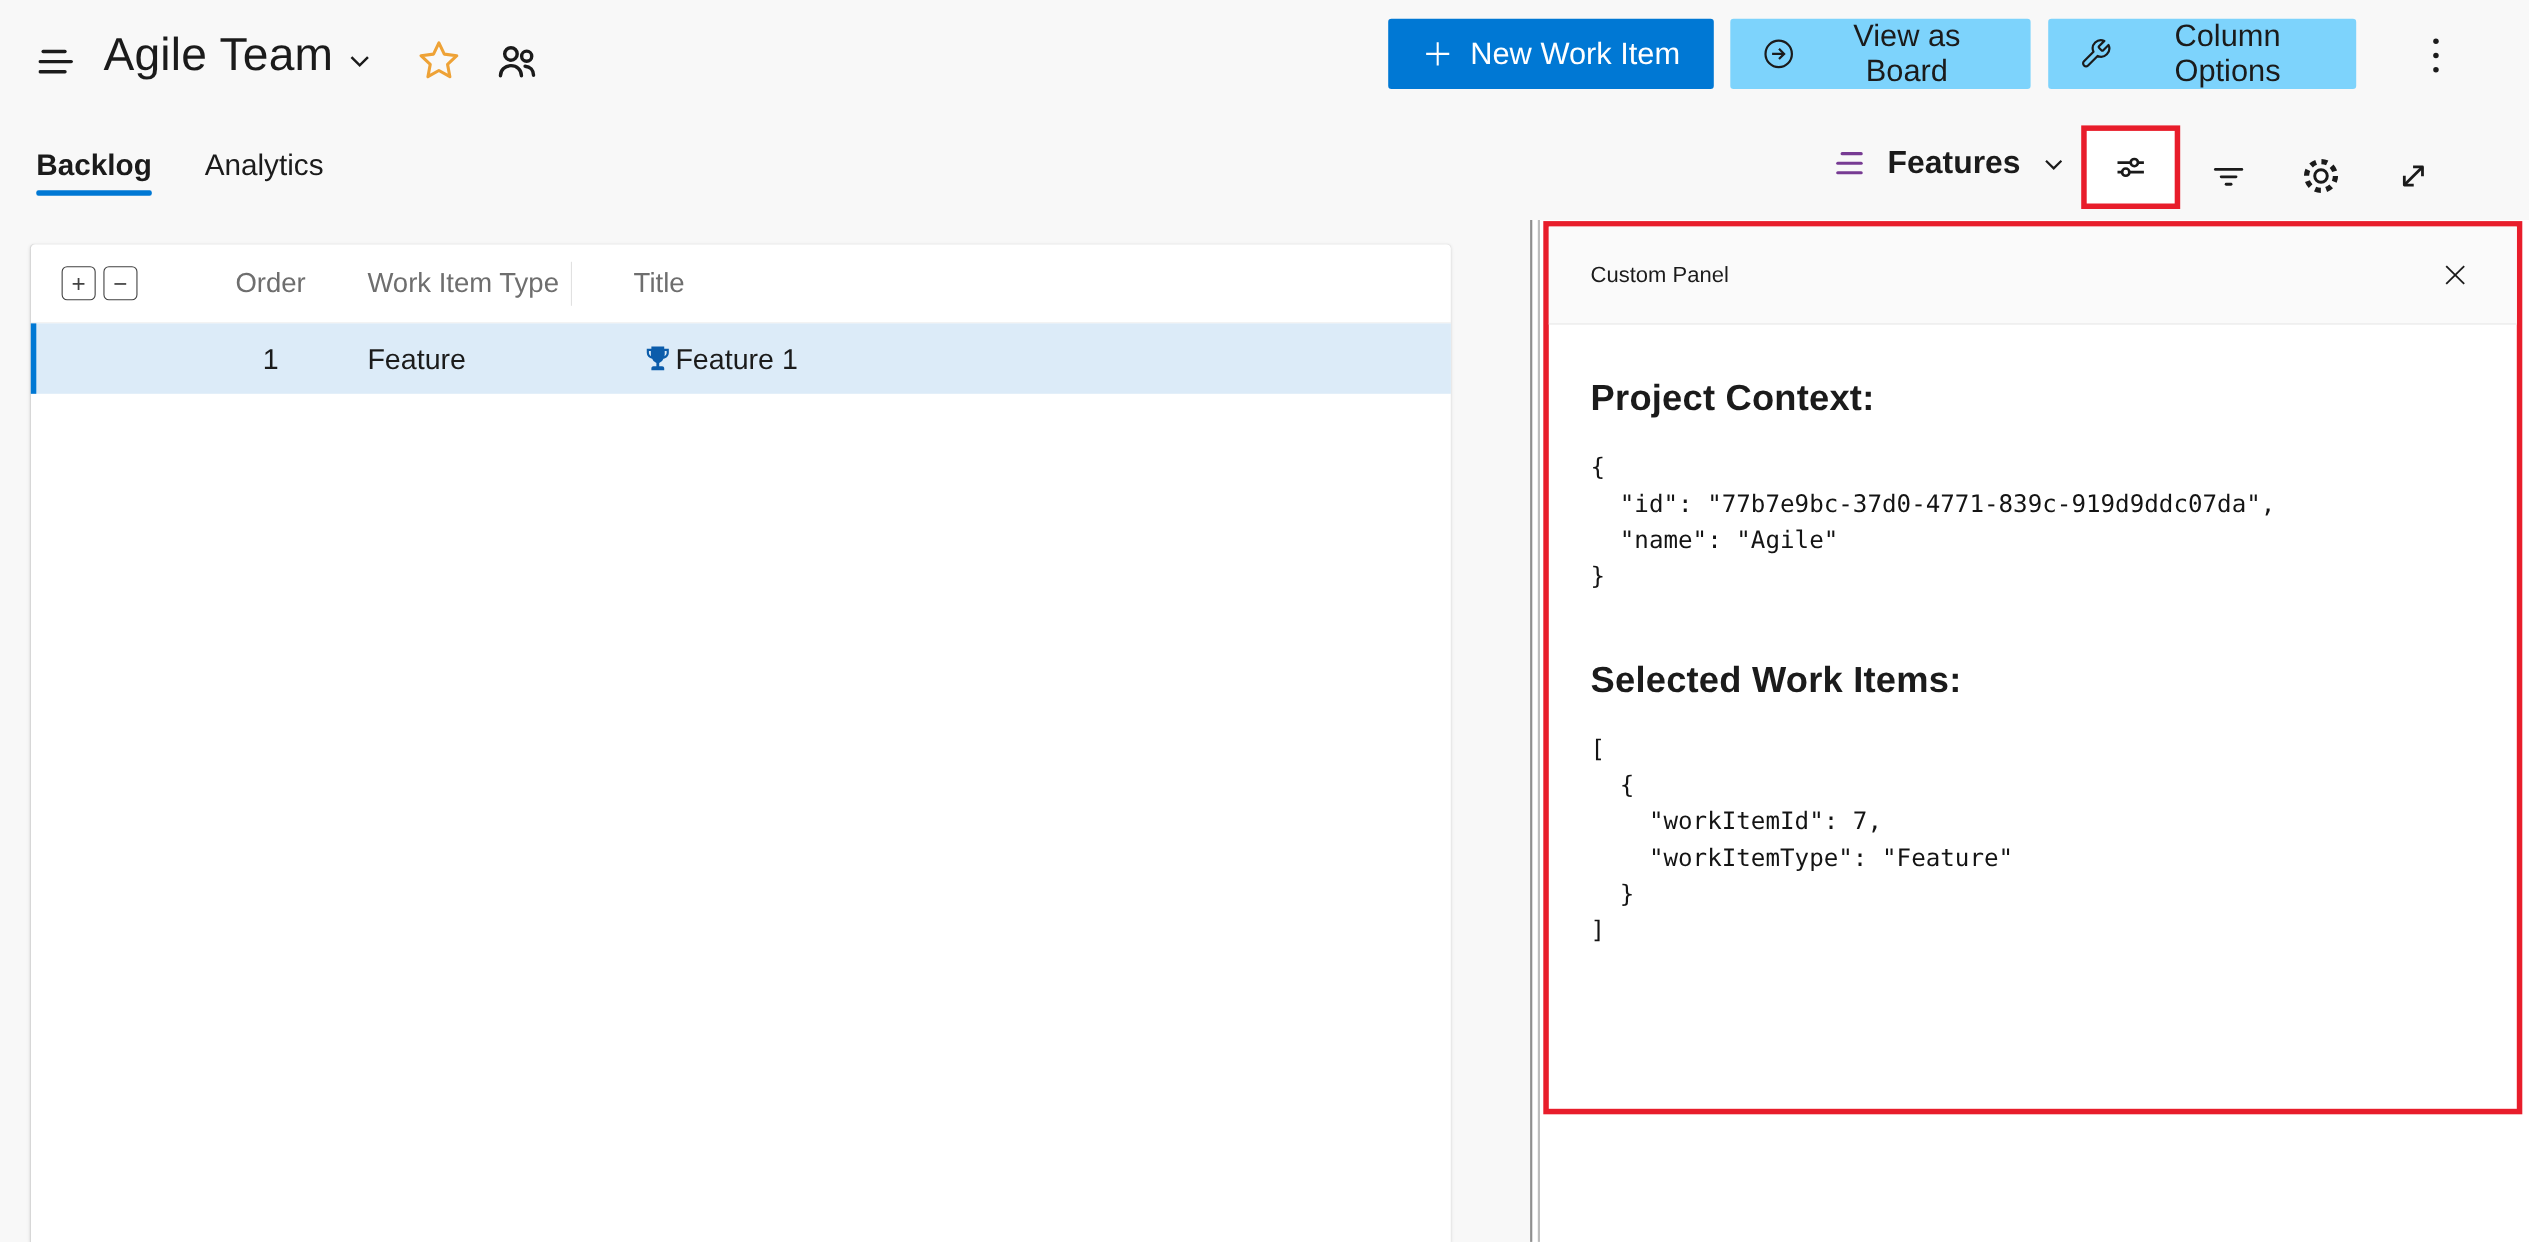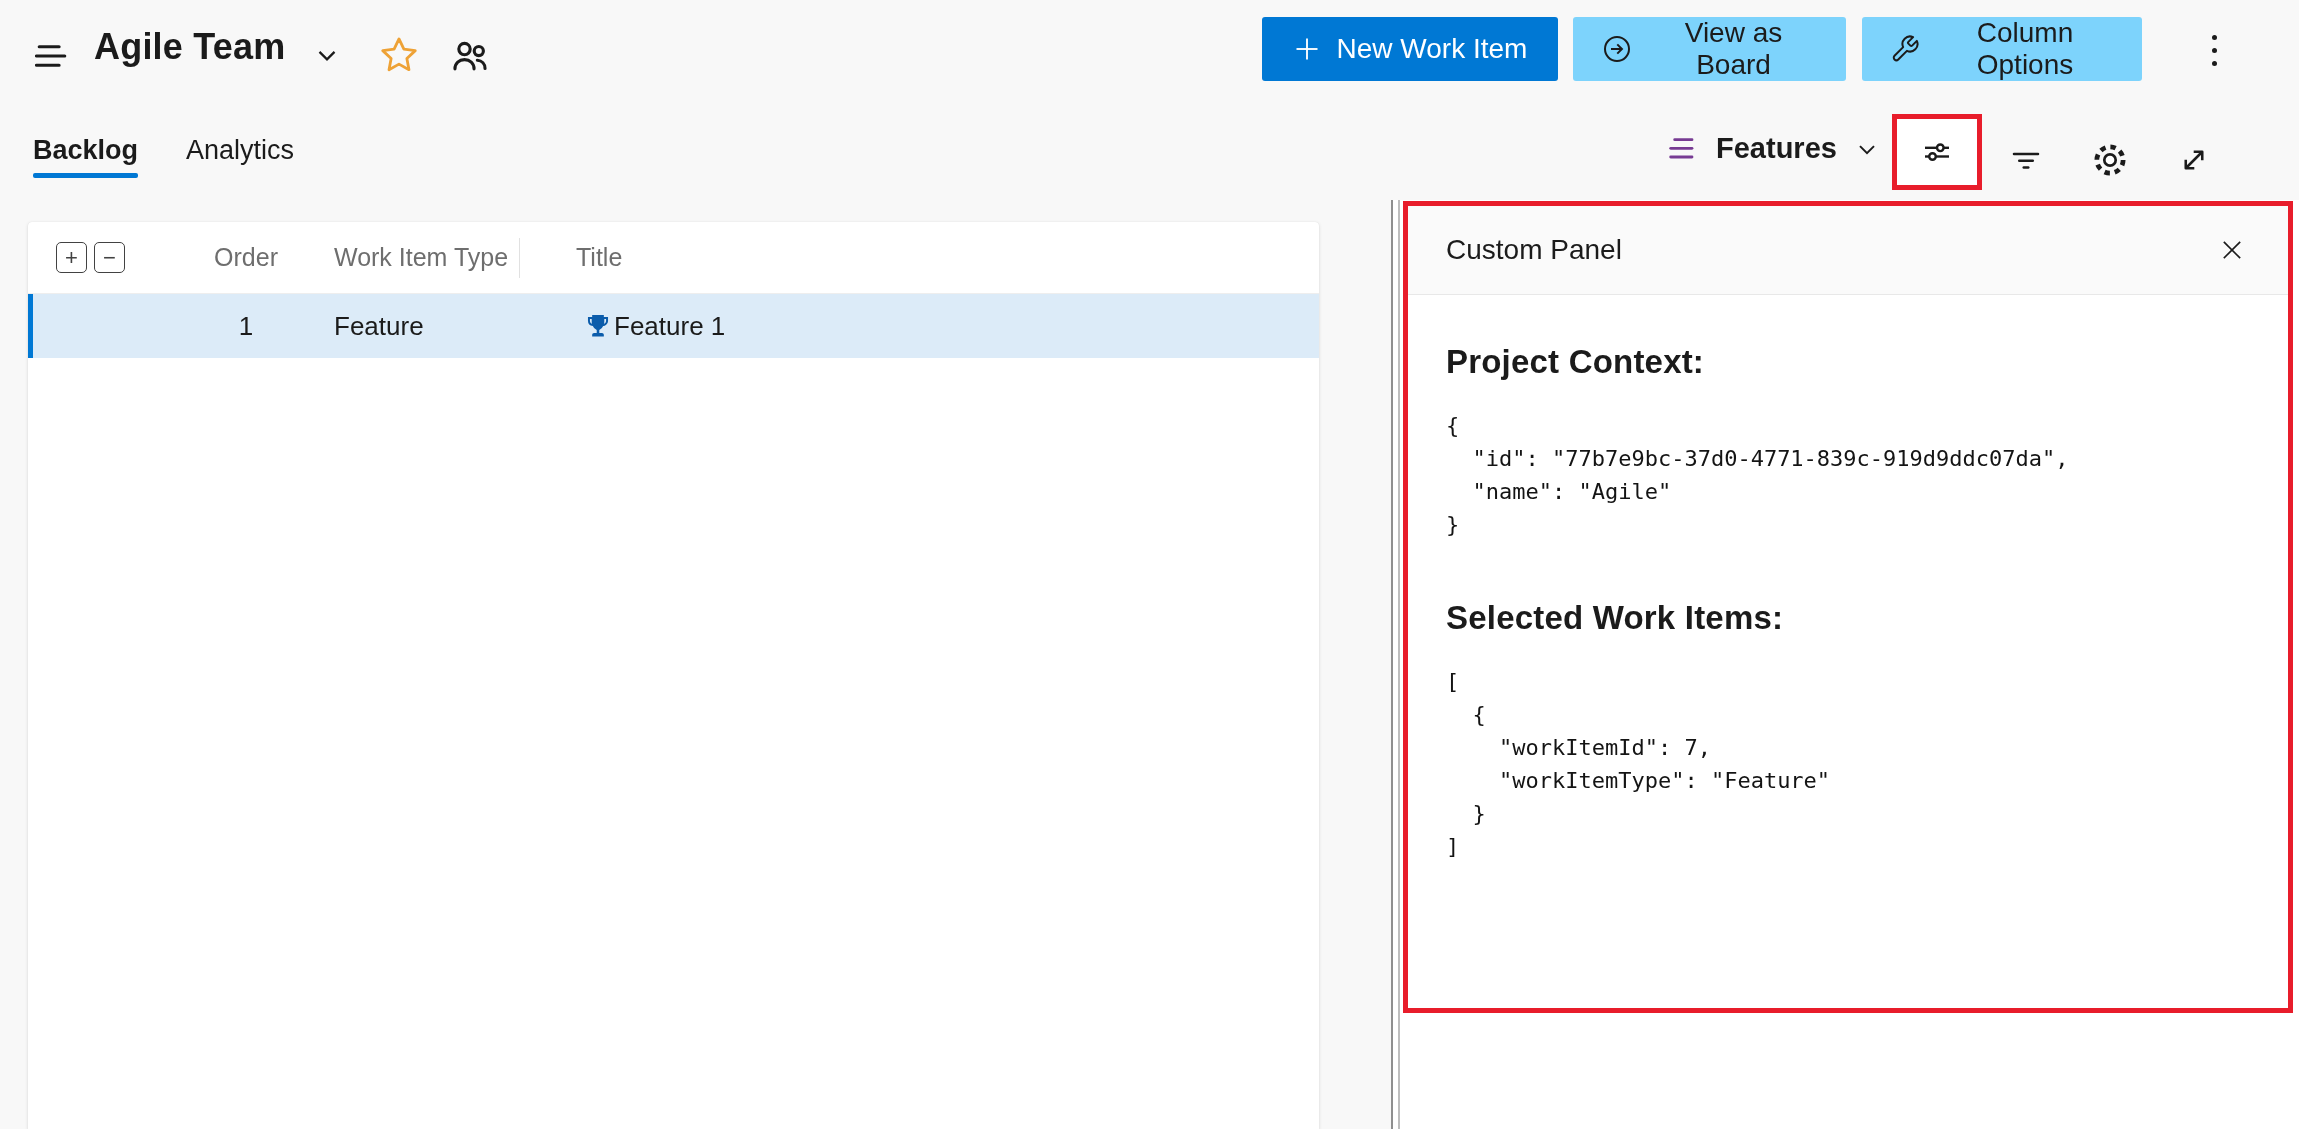--- a/index.html
+++ b/index.html
@@ -6,21 +6,21 @@
   html,body { width:2299px; height:1129px; }
   body {
     font-family:"Liberation Sans","DejaVu Sans",sans-serif;
     background:#f8f8f8; color:#1b1b1b; overflow:hidden;
   }
   .app { position:relative; width:2299px; height:1129px; }
 
   
   .hamburger { position:absolute; left:30px; top:36px; width:44px; height:40px;
     display:flex; align-items:center; justify-content:center; cursor:pointer; background:none; border:none; }
-  .team-title { position:absolute; left:94px; top:26px; font-size:36px; font-weight:700; letter-spacing:0.2px; }
+  .team-title { position:absolute; left:94px; top:26px; font-size:42px; font-weight:400; letter-spacing:0.2px; }
   .team-chevron { position:absolute; left:312px; top:40px; }
   .star-btn { position:absolute; left:378px; top:34px; background:none; border:none; cursor:pointer; }
   .people-btn { position:absolute; left:448px; top:34px; background:none; border:none; cursor:pointer; }
 
   .btn { position:absolute; top:17px; height:64px; border:none; border-radius:3px;
     font-family:inherit; font-size:28px; display:flex; align-items:center; justify-content:center;
     gap:16px; cursor:pointer; padding:0 28px; }
   .btn-primary { left:1262px; width:296px; background:#0078d4; color:#ffffff; }
   .btn-gray { background:#7dd3fc; color:#1b1b1b; }
   #btn-board { left:1573px; width:273px; }
@@ -71,21 +71,21 @@
   .splitter { position:absolute; left:1391px; top:200px; width:9px; height:929px; background:#ffffff;
     border-left:2px solid #8f8f8f; border-right:2px solid #bdbdbd; cursor:col-resize; }
 
   .right-surface { position:absolute; left:1400px; top:200px; width:899px; height:929px; background:#ffffff; }
 
   
   .panel { position:absolute; left:1403px; top:201px; width:890px; height:812px;
     border:5px solid #e81d2b; background:#ffffff; }
   .panel-header { height:89px; background:#fafafa; border-bottom:1px solid #e8e8e8;
     display:flex; align-items:center; justify-content:space-between; padding:0 36px 0 38px; }
-  .panel-title { font-size:28px; color:#1b1b1b;text-align:right; }
+  .panel-title { font-size:20px; color:#1b1b1b;text-align:right; }
   .panel-close { background:none; border:none; cursor:pointer; padding:6px; }
   .panel-body { padding:4px 40px 0 38px; }
   .panel-body h2 { font-size:33px; font-weight:700; margin-top:44px; letter-spacing:0.2px; }
   .panel-body pre { font-family:"DejaVu Sans Mono","Liberation Mono",monospace;
     font-size:22px; line-height:33px; margin-top:26px; color:#141414; white-space:pre; }
   .panel-body h2 + pre { margin-top:28px; }
   .sec2 h2 { margin-top:58px; }
 
   svg { display:block; }
 </style>

